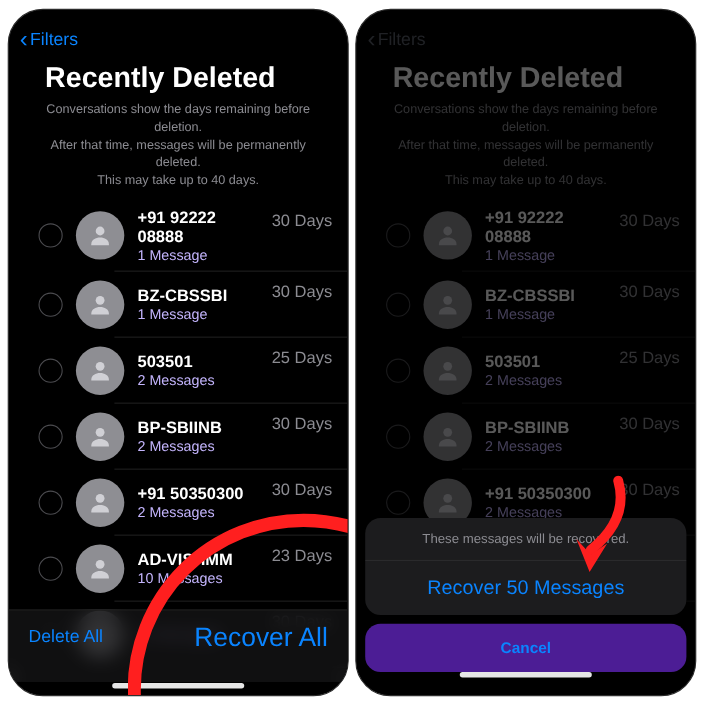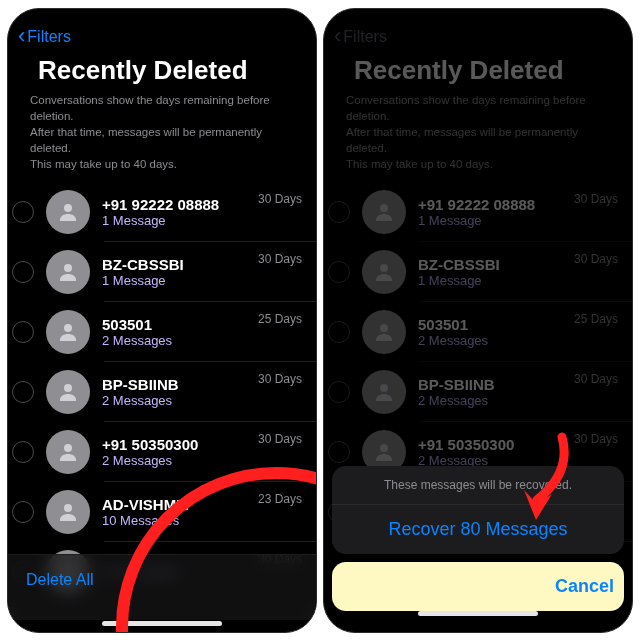--- a/index.html
+++ b/index.html
@@ -45,33 +45,35 @@
     display: flex;
     align-items: center;
     gap: 2px;
   }
   .back.dim { color: #5a5f6a; }
   .chev { font-size: 22px; line-height: 1; margin-top:-2px;}
   .title {
     color: #fff;
     font-weight: 700;
     font-size: 26px;
-    padding: 8px 14px 6px 30px;
+    padding: 8px 14px 6px 14px;
+    margin-left: 19px;
   }
   .subtitle {
     color: #8c8c92;
     font-size: 11.5px;
     line-height: 1.4;
+    text-align: center;
     padding: 0 22px 10px;
   }
   .list { }
   .row {
     display: flex;
     align-items: center;
-    padding: 8px 14px 8px 4px;
+    padding: 8px 14px 8px 27px;
     position: relative;
   }
   .row::after{
     content:"";
     position:absolute;
     left:96px; right:0; bottom:0;
     height:1px;
     background:#1e1e1f;
   }
   .sel {
@@ -88,21 +90,21 @@
     display: flex;
     align-items: center;
     justify-content: center;
     flex: 0 0 44px;
     margin-right: 12px;
   }
   .avatar svg { width: 24px; height: 24px; fill: #d0d0d5; }
   .meta { flex: 1; min-width: 0; }
   .name { color: #fff; font-size: 15px; font-weight: 600; }
   .count { color: #c4b5fd; font-size: 13px; }
-  .days { color: #8c8c92; font-size: 12px; margin-left: 6px; white-space: nowrap; align-self: flex-start; margin-top:2px;}
+  .days { color: #8c8c92; font-size: 15px; margin-left: 6px; white-space: nowrap; align-self: flex-start; margin-top:2px;}
   .toolbar {
     position: absolute;
     left: 0; right: 0; bottom: 12px;
     height: 66px;
     background: rgba(20,20,22,.78);
     backdrop-filter: blur(8px);
     display: flex;
     align-items: center;
     justify-content: space-between;
     padding: 0 18px 14px;
@@ -146,26 +148,26 @@
     border-bottom: 1px solid #2a2a2c;
   }
   .sheet .action {
     color: #0a84ff;
     font-size: 18px;
     text-align: center;
     padding: 14px 10px;
   }
   .cancel {
     margin-top: 8px;
-    background: #fef9c3;
+    background: #4c1d95;
     border-radius: 14px;
     color: #0a84ff;
-    font-size: 18px;
+    font-size: 14px;
     font-weight: 600;
-    text-align: right;
+    text-align: center;
     padding: 14px 10px;
   }
   
   .arrow {
     position: absolute;
     right: 50px;
     bottom: 110px;
     pointer-events: none;
   }
 </style>
@@ -283,20 +285,21 @@
             </div>
             <div class="meta">
               <div class="count">11 Messages</div>
             </div>
             <div class="days">30 Days</div>
           </div>
         </div>
     </div>
     <div class="toolbar">
       <div class="tb-left">Delete All</div>
+      <div class="tb-right">Recover All</div>
     </div>
     <div class="home-ind"></div>
     <div class="ring"></div>
   </div>
 
   <div class="phone dimmed">
     <div class="content">
       <div class="nav">
         <div class="back dim">
           <span class="chev">‹</span>
@@ -393,21 +396,21 @@
               <div class="count">10 Messages</div>
             </div>
             <div class="days">23 Days</div>
           </div>
         </div>
     </div>
 
     <div class="sheet-wrap">
       <div class="sheet">
         <div class="msg">These messages will be recovered.</div>
-        <div class="action">Recover 80 Messages</div>
+        <div class="action">Recover 50 Messages</div>
       </div>
       <div class="cancel">Cancel</div>
       <div class="home-ind" style="position:relative;left:50%;transform:translateX(-50%);margin-top:6px"></div>
     </div>
 
     <svg class="arrow" width="70" height="90" viewBox="0 0 70 90">
       <path d="M 50 5 Q 60 40 25 68" stroke="#ff1f1f" stroke-width="9" fill="none" stroke-linecap="round"></path>
       <path d="M 12 58 L 25 72 L 40 62 L 24 88 Z" fill="#ff1f1f"></path>
     </svg>
   </div>

